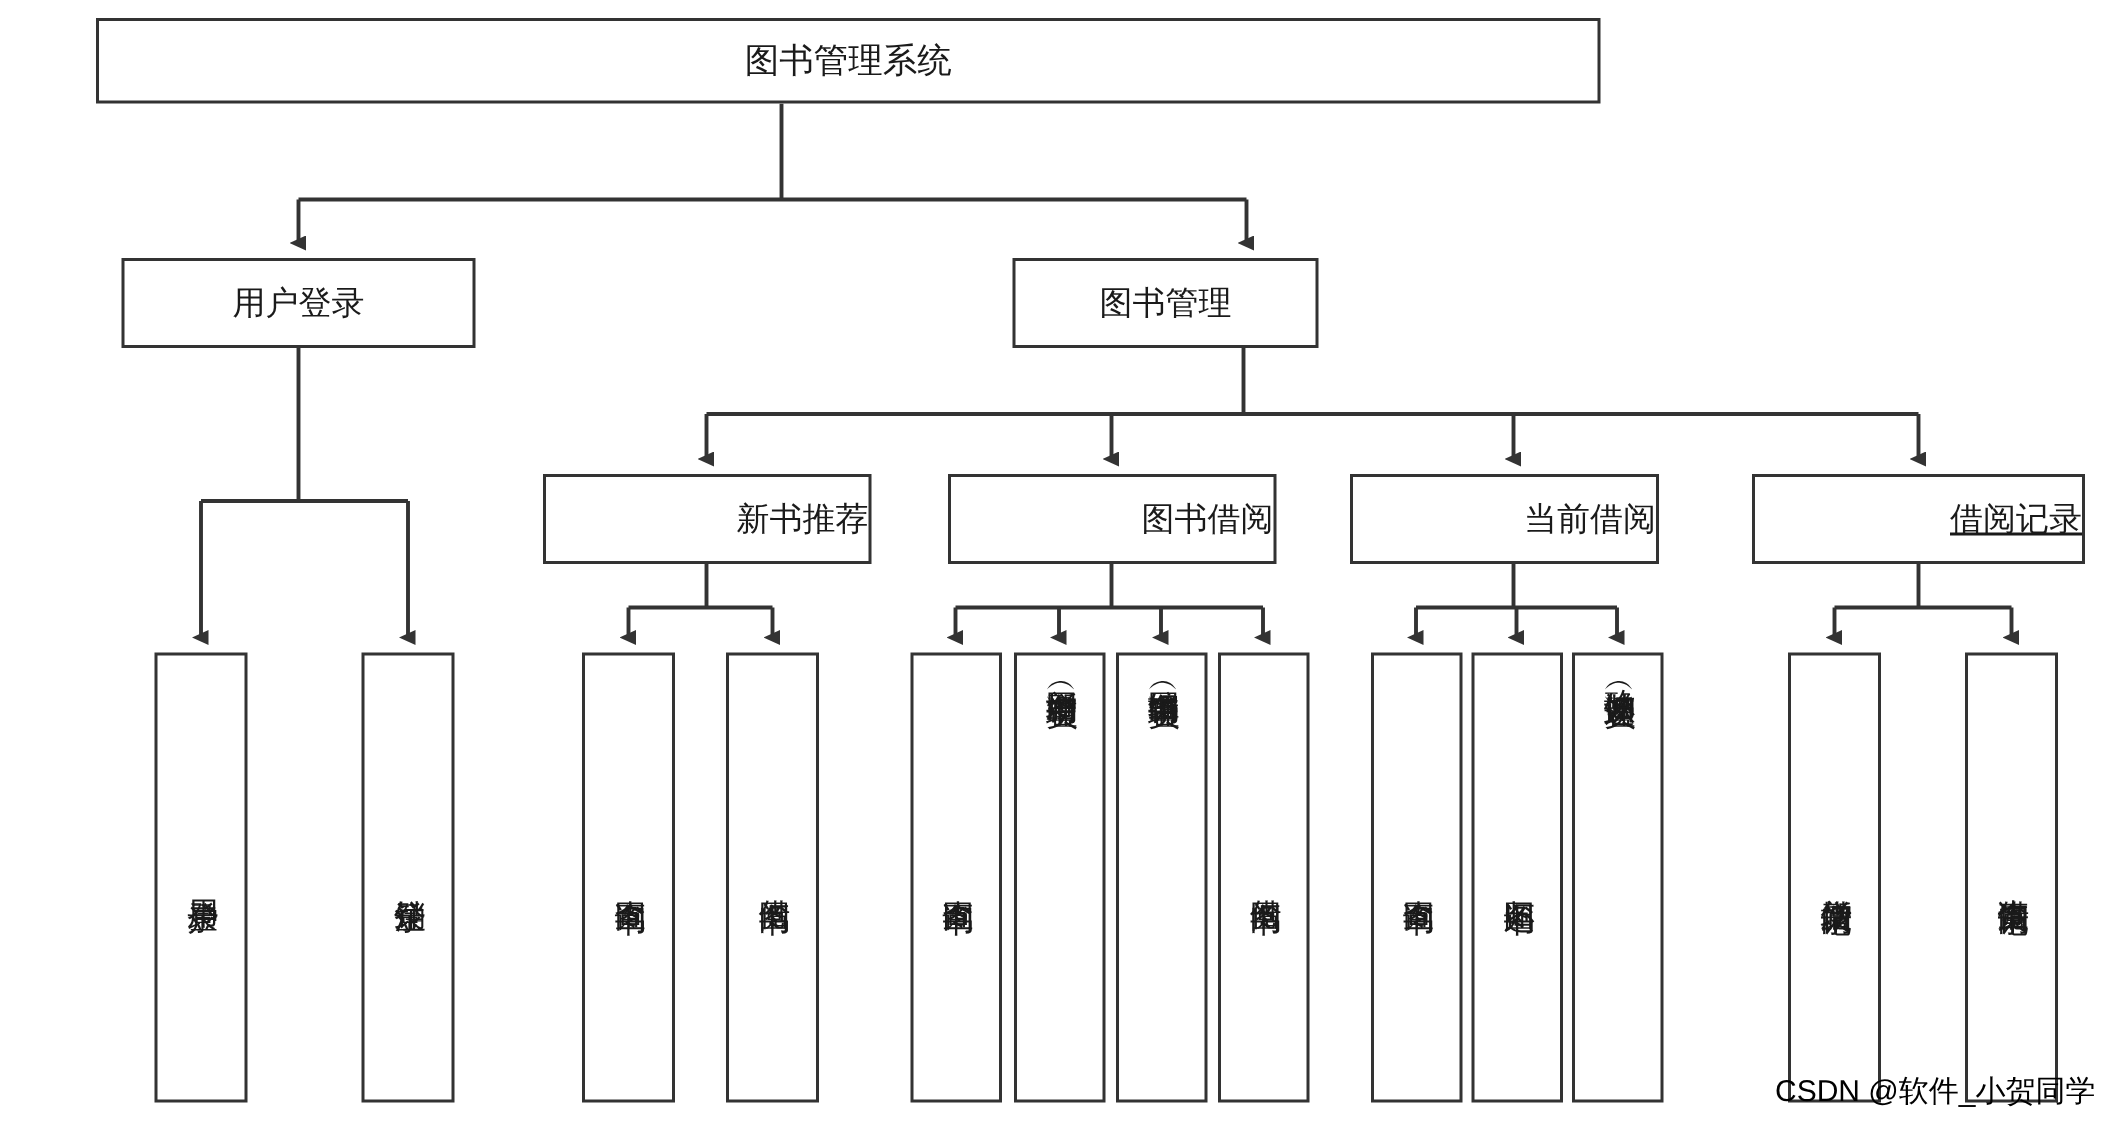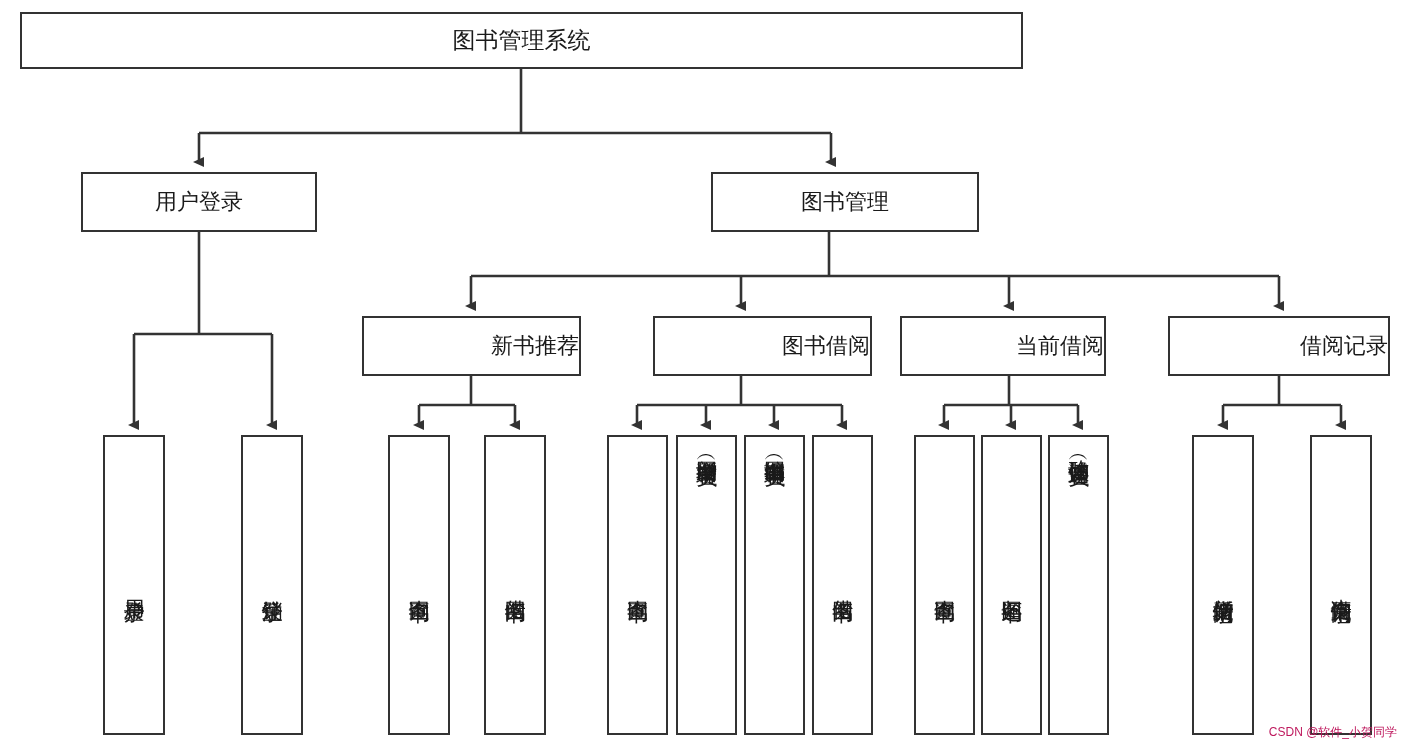--- a/index.html
+++ b/index.html
@@ -20,21 +20,21 @@
   .node {
     position: absolute;
     box-sizing: border-box;
     border: 2px solid #333333;
     background: #ffffff;
     display: flex;
     align-items: center;
     justify-content: center;
     color: #1a1a1a;
   }
-  .node.level1 { font-size: 23px; }
+  .node.level1 { font-size: 23px; margin-left: 44px; }
   .node.level2 { font-size: 22px; }
   .node.level3 { font-size: 22px; justify-content: flex-end; }
   .node.leaf {
     font-size: 21px;
     align-items: center;
     justify-content: center;
     padding: 6px 0;
   }
   .node.leaf.top-aligned {
     align-items: flex-start;
@@ -54,22 +54,22 @@
     left: 0;
     top: 0;
     width: 1405px;
     height: 747px;
     pointer-events: none;
   }
   .watermark {
     position: absolute;
     right: 8px;
     bottom: 6px;
-    font-size: 12px;
-    color: #be185d;
+    font-size: 20px;
+    color: #000000;
     white-space: nowrap;
   }
 </style>
 </head>
 <body>
 
 <div id="canvas">
 
   <svg class="links" viewBox="0 0 1405 747">
     <defs>
@@ -121,33 +121,33 @@
     </g>
   </svg>
 
   <div id="nodes-layer">
       <div class="node level1" style="left: 20px; top: 12px; width: 1003px; height: 57px;">
         <span class="htext">图书管理系统</span>
       </div>
       <div class="node level2" style="left: 81px; top: 172px; width: 236px; height: 60px;">
         <span class="htext">用户登录</span>
       </div>
-      <div class="node level2" style="left: 711px; top: 172px; width: 268px; height: 60px;">
+      <div class="node level2" style="left: 675px; top: 172px; width: 204px; height: 60px;">
         <span class="htext">图书管理</span>
       </div>
       <div class="node level3" style="left: 362px; top: 316px; width: 219px; height: 60px;">
         <span class="htext">新书推荐</span>
       </div>
-      <div class="node level3" style="left: 632px; top: 316px; width: 219px; height: 60px; margin-left: 21px;">
+      <div class="node level3" style="left: 632px; top: 316px; width: 219px; height: 60px;">
         <span class="htext">图书借阅</span>
       </div>
       <div class="node level3" style="left: 900px; top: 316px; width: 206px; height: 60px;">
         <span class="htext">当前借阅</span>
       </div>
-      <div class="node level3" style="left: 1168px; top: 316px; width: 222px; height: 60px;">
+      <div class="node level3" style="left: 1168px; top: 316px; width: 222px; height: 60px; text-decoration: underline;">
         <span class="htext">借阅记录</span>
       </div>
       <div class="node level4 leaf" style="left: 103px; top: 435px; width: 62px; height: 300px;">
         <span class="vtext">用户登录</span>
       </div>
       <div class="node level4 leaf" style="left: 241px; top: 435px; width: 62px; height: 300px;">
         <span class="vtext">注销登录</span>
       </div>
       <div class="node level4 leaf" style="left: 388px; top: 435px; width: 62px; height: 300px;">
         <span class="vtext">查询图书</span>

